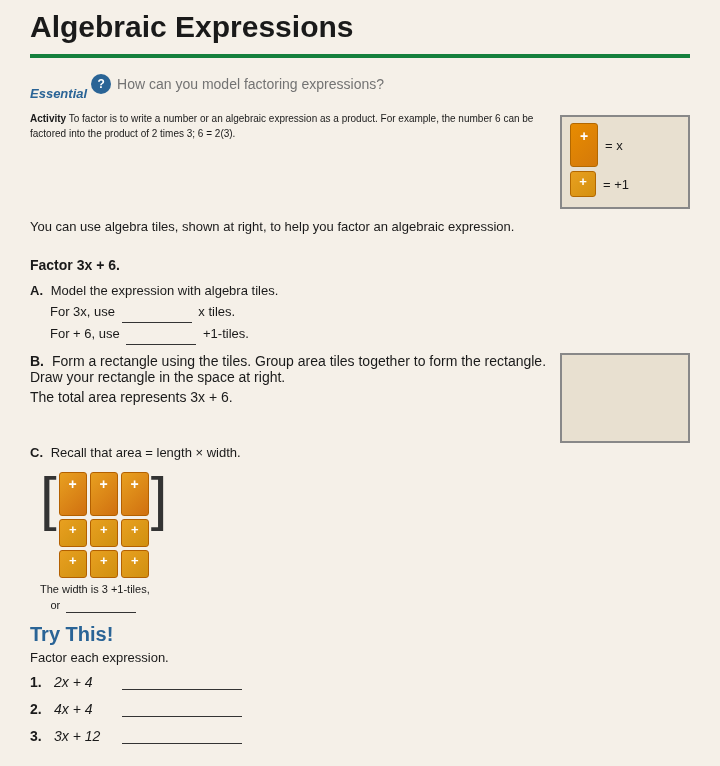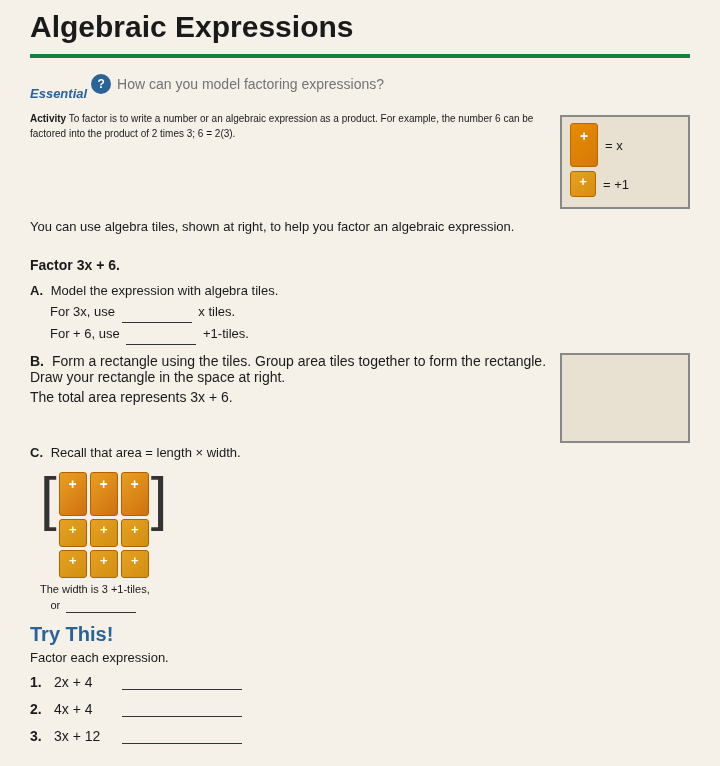--- a/index.html
+++ b/index.html
@@ -269,20 +269,21 @@
       font-size: 14px;
     }
     .problem-num {
       font-weight: bold;
       margin-right: 6px;
       min-width: 18px;
     }
     .problem-expr {
       margin-right: 8px;
       min-width: 60px;
+      font-style: italic;
     }
     .answer-line {
       display: inline-block;
       border-bottom: 1px solid #333;
       min-width: 120px;
     }
     .bracket-container {
       display: flex;
       align-items: stretch;
     }

